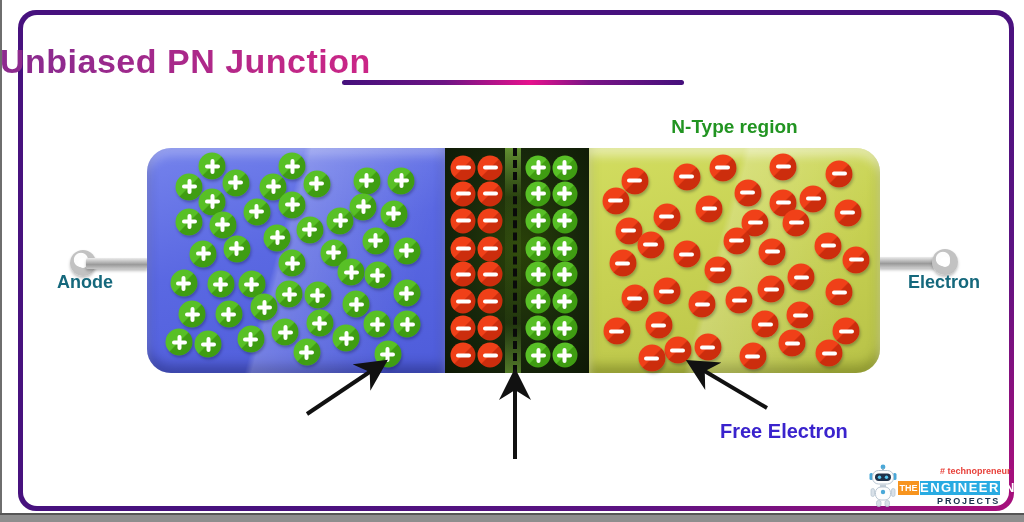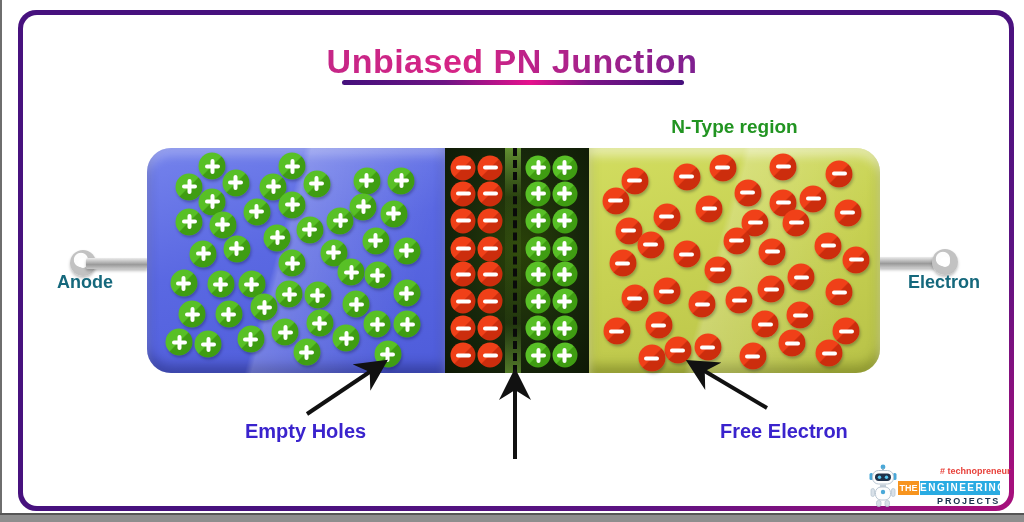--- a/index.html
+++ b/index.html
@@ -11,21 +11,21 @@
   .edge-left { position:absolute; left:0; top:0; width:2px; height:522px; background:#6e6e6e; }
   .bottom-strip { position:absolute; left:0; bottom:0; width:1024px; height:9px;
     background:#8e8e8e; border-top:2px solid #565656; }
 
   
   .frame { position:absolute; left:18px; top:10px; width:996px; height:501px; border-radius:18px;
     background:linear-gradient(145deg,#47117e 55%,#5c1282 78%,#a50f7c 97%); }
   .frame-inner { position:absolute; inset:5px; background:#fff; border-radius:14px; }
 
   
-  .title { position:absolute; left:0; top:42px; width:1024px; text-align:center;
+  .title { position:absolute; left:0; top:42px; width:1024px; text-align:left;
     font-size:34px; font-weight:800; letter-spacing:.5px;
     background:linear-gradient(92deg,#8d2a8e 5%,#c02787 28%,#d62486 45%,#7e2090 68%,#4f177f 92%);
     -webkit-background-clip:text; background-clip:text; -webkit-text-fill-color:transparent; color:#8d2a8e; }
   .title-underline { position:absolute; left:342px; top:80px; width:342px; height:5px; border-radius:3px;
     background:linear-gradient(90deg,#45107c,#6d1484 30%,#e6128d 55%,#7a1486 72%,#45107c); }
 
   
   .region-label { position:absolute; top:116px; font-size:19px; font-weight:800; text-align:center; }
   .lbl-p { left:147px; width:298px; color:#219421; }
   .lbl-d { left:433px; width:168px; color:#141414; }
@@ -75,21 +75,21 @@
   .ann-blue { color:#3a23cd; }
   .ann-pink { color:#f2188c; }
   .arrows { position:absolute; left:0; top:0; width:1024px; height:522px; pointer-events:none; }
 
   
   .logo { position:absolute; left:868px; top:462px; width:138px; height:48px; }
   .logo-hashtag { position:absolute; left:72px; top:4px; font-size:9px; font-weight:700; color:#e8413a; white-space:nowrap; }
   .logo-the { position:absolute; left:30px; top:19px; width:21px; height:14px; background:#f7941e;
     color:#fff; font-size:9px; font-weight:700; text-align:center; line-height:14px; }
   .logo-eng { position:absolute; left:52px; top:19px; width:80px; height:14px; background:#29abe2;
-    color:#fff; font-size:10px; font-weight:700; text-align:center; line-height:14px; letter-spacing:1.5px; }
+    color:#fff; font-size:13px; font-weight:700; text-align:center; line-height:14px; letter-spacing:1.5px; }
   .logo-projects { position:absolute; left:52px; top:34px; width:80px; text-align:right;
     font-size:9px; font-weight:800; color:#16304c; letter-spacing:1.8px; }
   .logo-robot { position:absolute; left:0; top:2px; }
 </style>
 </head>
 <body>
 
 <div class="stage">
 
   <div class="edge-left"></div>
@@ -546,21 +546,20 @@
     <defs>
       <marker id="ah" markerWidth="9" markerHeight="9" refX="6.5" refY="4" orient="auto">
         <path d="M0,0 L8,4 L0,8 L2.5,4 Z" fill="#111"></path>
       </marker>
     </defs>
     <line x1="307" y1="414" x2="383" y2="363" stroke="#111" stroke-width="4" marker-end="url(#ah)"></line>
     <line x1="515" y1="459" x2="515" y2="374" stroke="#111" stroke-width="4" marker-end="url(#ah)"></line>
     <line x1="767" y1="408" x2="691" y2="363" stroke="#111" stroke-width="4" marker-end="url(#ah)"></line>
   </svg>
 
-  <div class="annotation ann-blue" style="left:245px; top:420px;">Empty Holes</div>
   <div class="annotation ann-blue" style="left:720px; top:420px;">Free Electron</div>
 
   <div class="logo">
     <svg class="logo-robot" width="30" height="44" viewBox="0 0 30 44">
       <circle cx="15" cy="3" r="2.4" fill="#4aa8d8"></circle>
       <rect x="14" y="4.5" width="2" height="2.5" fill="#9db3c4"></rect>
       <rect x="1.5" y="9" width="3.5" height="7" rx="1.5" fill="#4aa8d8"></rect>
       <rect x="25" y="9" width="3.5" height="7" rx="1.5" fill="#4aa8d8"></rect>
       <rect x="4.5" y="6.5" width="21" height="13.5" rx="6" fill="#fdfdfd" stroke="#b9c6d2" stroke-width="1"></rect>
       <rect x="7" y="9.5" width="16" height="7.5" rx="3.7" fill="#203148"></rect>

